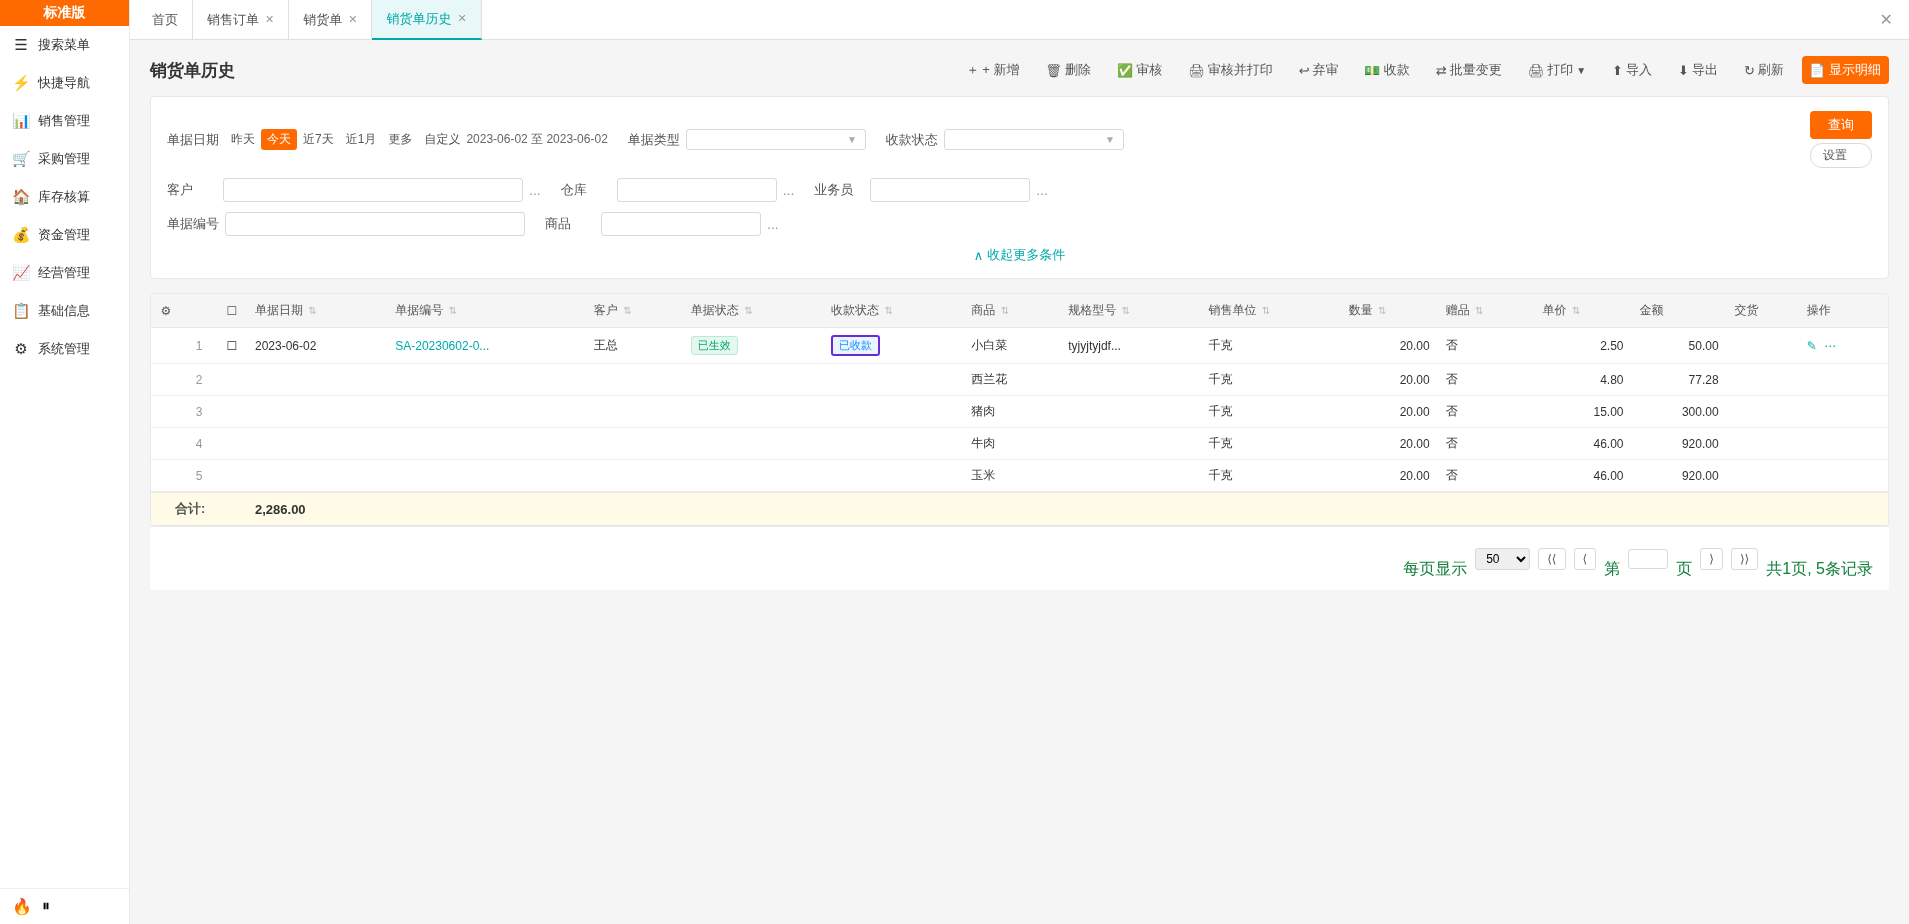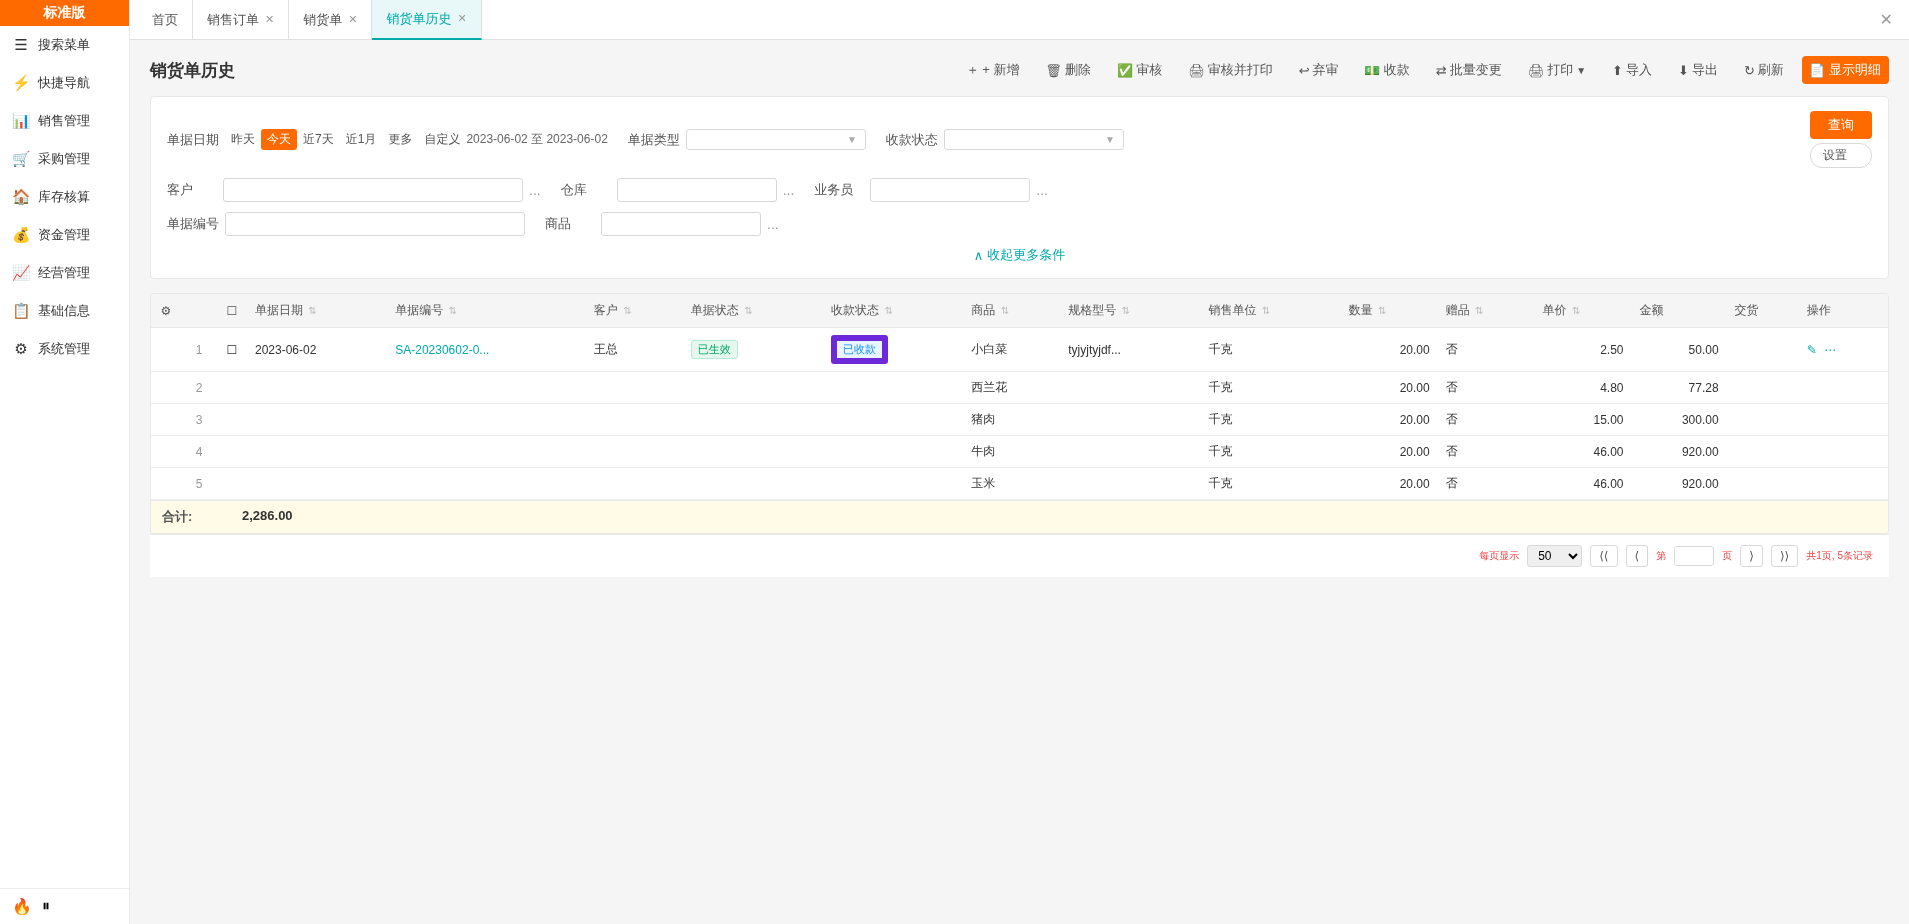--- a/index.html
+++ b/index.html
@@ -50,39 +50,39 @@
     .collapse-btn { display: flex; align-items: center; gap: 4px; cursor: pointer; color: #00aaaa; font-size: 12px; justify-content: center; margin-top: 4px; }
 
     
     .table-wrap { background: #fff; border: 1px solid #e8e8e8; border-radius: 4px; overflow: auto; }
     table { width: 100%; border-collapse: collapse; }
     th { background: #f5f5f5; padding: 8px 8px; text-align: left; font-weight: normal; color: #555; border-bottom: 1px solid #e8e8e8; white-space: nowrap; font-size: 12px; }
     td { padding: 7px 8px; border-bottom: 1px solid #f0f0f0; font-size: 12px; color: #333; white-space: nowrap; }
     .sort-icon { color: #bbb; font-size: 10px; margin-left: 2px; }
     .badge { display: inline-block; padding: 1px 6px; border-radius: 3px; font-size: 11px; }
     .badge-green { background: #e6f7f0; color: #00aa66; border: 1px solid #b7ebd6; }
-    .badge-blue { background: #e8f4ff; color: #1890ff; border: 6px solid #6d28d9; }
+    .badge-blue { background: #e8f4ff; color: #1890ff; border: 2px solid #6d28d9; }
     .action-link { color: #00aaaa; cursor: pointer; margin-right: 4px; font-size: 12px; }
     .col-settings { width: 30px; text-align: center; }
     .col-num { width: 36px; text-align: center; color: #999; }
     .col-checkbox { width: 30px; text-align: center; }
 
     
-    .table-footer { display: flex; background: #fffbe6; border-top: 1px solid #e8e8e8; padding: 7px 11px; font-size: 13px; font-weight: bold; }
+    .table-footer { display: flex; align-items: center; background: #fffbe6; border-top: 1px solid #e8e8e8; padding: 7px 24px; font-size: 13px; font-weight: bold; }
     .total-label { min-width: 80px; color: #555; }
     .total-qty { min-width: 700px; color: #333; }
     .total-amount { color: #333; }
 
     
     .pagination { display: flex; align-items: center; justify-content: flex-end; padding: 10px 16px; background: #fff; border-top: 1px solid #e8e8e8; gap: 8px; }
     .page-size-select { border: 1px solid #d9d9d9; border-radius: 3px; padding: 2px 6px; font-size: 12px; }
     .page-btn { border: 1px solid #d9d9d9; background: #fff; padding: 3px 8px; cursor: pointer; border-radius: 3px; font-size: 12px; color: #555; }
     .page-btn:disabled { color: #ccc; cursor: not-allowed; }
     .page-input { border: 1px solid #d9d9d9; border-radius: 3px; padding: 2px 6px; width: 40px; text-align: center; font-size: 12px; }
-    .page-text { font-size: 10px; color: #ef4444; }
+    .page-text { font-size: 16px; color: #15803d; margin-top: 22px; }
   </style>
 </head>
 <body>
 
 <div class="sidebar">
   <div class="sidebar-logo">标准版</div>
   <div class="sidebar-item">
     <span class="icon">☰</span>
     <span class="label">搜索菜单</span>
   </div>

